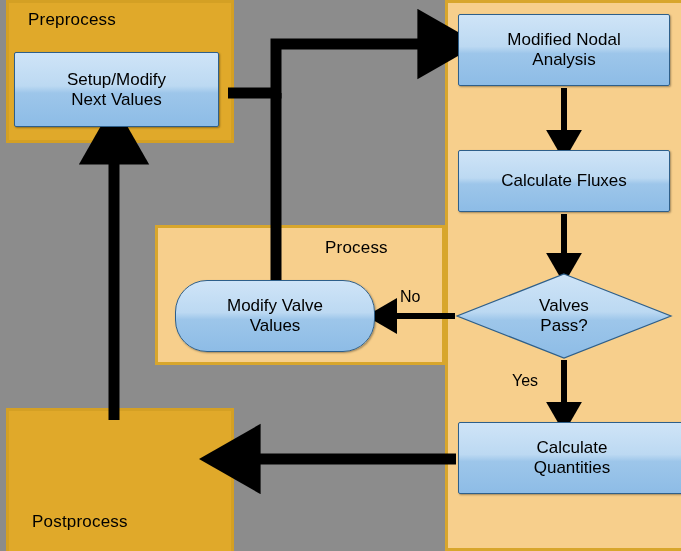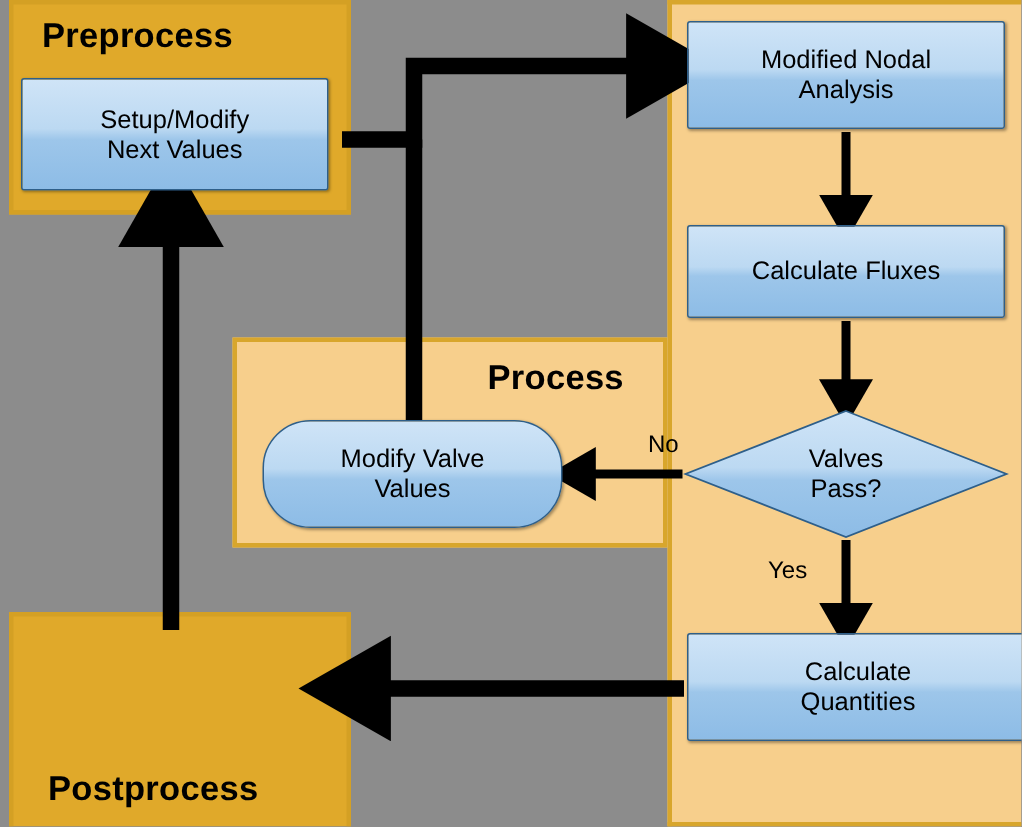--- a/index.html
+++ b/index.html
@@ -35,22 +35,22 @@
     border-right:none;
   }
   .group-postprocess{
     left:6px;top:408px;width:228px;height:143px;
     background:#e0a92a;
     border:3px solid #d4a024;
     border-bottom:none;
   }
   .group-label{
     position:absolute;
-    font-weight:bold;
-    font-size:23px;
+    font-weight:normal;
+    font-size:17px;
     color:#000;
     letter-spacing:.2px;
   }
   .lbl-pre{left:28px;top:10px;}
   .lbl-post{left:32px;top:512px;}
   .lbl-process{left:325px;top:238px;}
 
   
   .box{
     position:absolute;
@@ -82,21 +82,21 @@
     position:absolute;left:0;top:0;width:218px;height:88px;
     display:flex;align-items:center;justify-content:center;
     text-align:center;font-size:17px;color:#000;line-height:1.15;
     pointer-events:none;
   }
 
   
   .edge-label{
     position:absolute;font-size:16px;color:#000;
   }
-  .lbl-no{left:400px;top:288px;margin-left:32px;}
+  .lbl-no{left:400px;top:288px;}
   .lbl-yes{left:512px;top:372px;}
 
   
   #arrows{position:absolute;left:0;top:0;width:681px;height:551px;pointer-events:none;}
 </style>
 </head>
 <body>
 
 <div id="stage">
 

